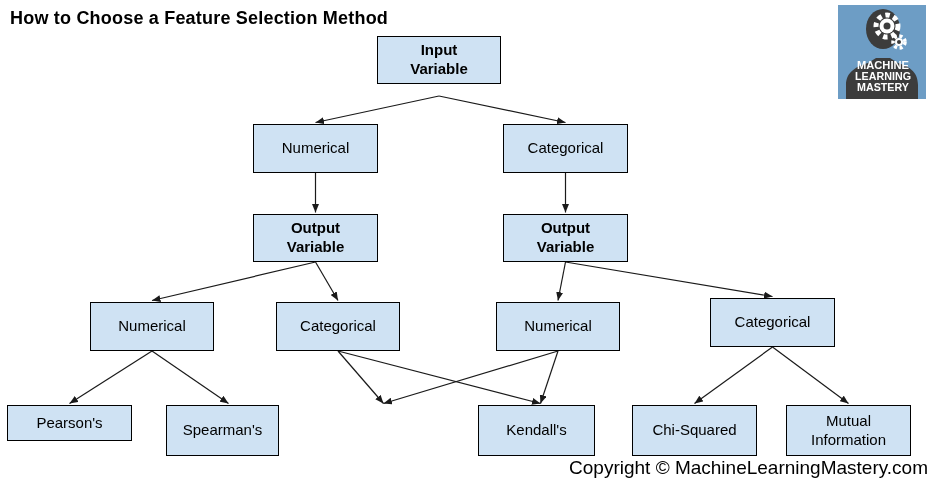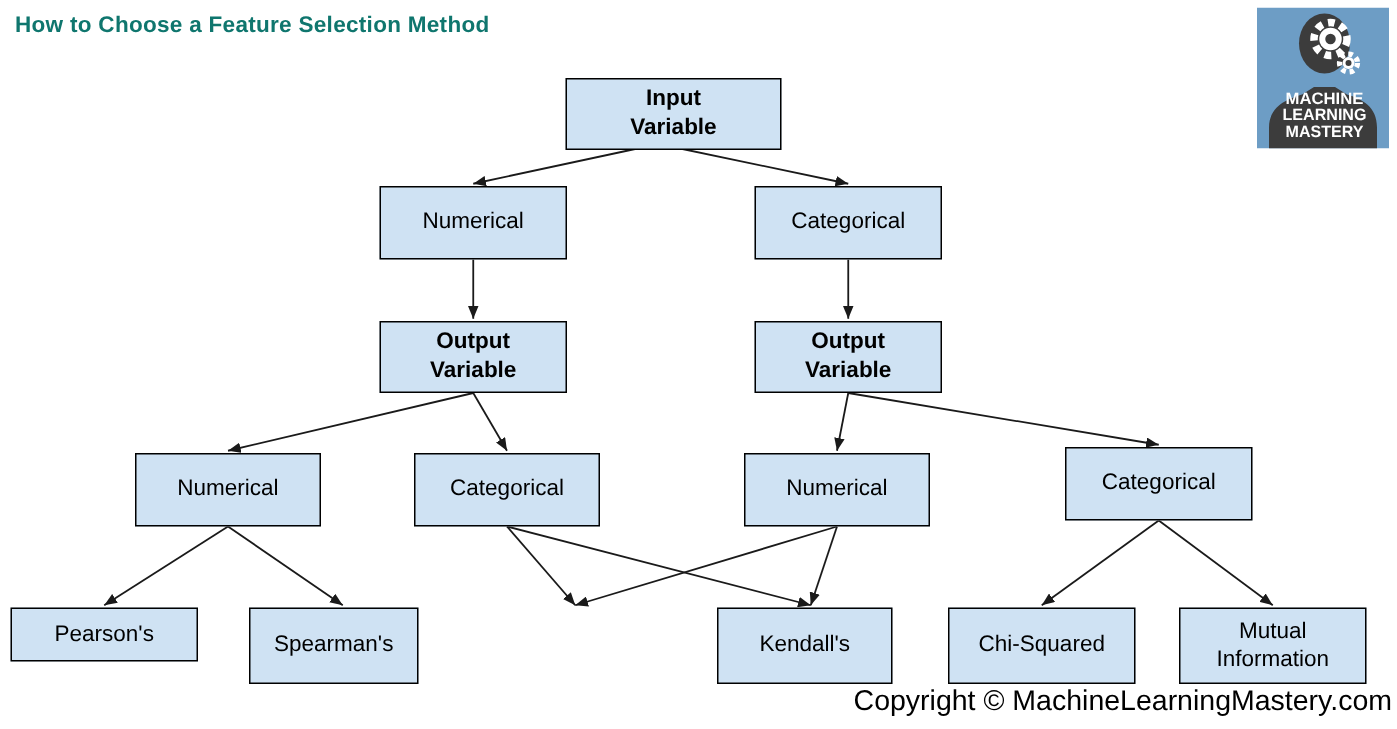--- a/index.html
+++ b/index.html
@@ -1,17 +1,17 @@
 <!DOCTYPE html>
 <html style="--node-fill: #cfe2f3; --node-border: #000000; --arrow: #1a1a1a;"><head>
 <meta charset="utf-8">
 <style>
   html,body{margin:0;padding:0;background:#fff;font-family:"Liberation Sans",sans-serif;}
   .canvas{position:relative;width:931px;height:486px;background:#fff;overflow:hidden;}
-  .page-title{position:absolute;left:10px;top:8px;font-size:15px;font-weight:bold;color:#0f766e;letter-spacing:.2px;}
+  .page-title{position:absolute;left:10px;top:8px;font-size:18px;font-weight:bold;color:#000000;letter-spacing:.2px;}
   .edges-layer{position:absolute;left:0;top:0;width:931px;height:486px;}
   .nodes-layer{position:absolute;left:0;top:0;width:931px;height:486px;pointer-events:none;}
   .node{position:absolute;box-sizing:border-box;background:var(--node-fill,#cfe2f3);
         border:1px solid var(--node-border,#000);display:flex;align-items:center;justify-content:center;
         text-align:center;font-size:15px;line-height:1.25;color:#000;white-space:pre-line;}
   .node.bold{font-weight:bold;}
   .edge{stroke:var(--arrow,#1a1a1a);stroke-width:1.2;}
   .logo{position:absolute;left:838px;top:5px;width:108px;height:94px;}
   .copyright{position:absolute;right:3px;bottom:7px;font-size:19px;color:#000;}
 </style>
@@ -40,21 +40,21 @@
       <line x1="152" y1="351" x2="228.5" y2="403.5" class="edge" marker-end="url(#arrowhead)"></line>
       <line x1="338" y1="351" x2="383.5" y2="403.5" class="edge" marker-end="url(#arrowhead)"></line>
       <line x1="338" y1="351" x2="540.5" y2="403.5" class="edge" marker-end="url(#arrowhead)"></line>
       <line x1="558" y1="351" x2="383.5" y2="403.5" class="edge" marker-end="url(#arrowhead)"></line>
       <line x1="558" y1="351" x2="540.5" y2="403.5" class="edge" marker-end="url(#arrowhead)"></line>
       <line x1="772.5" y1="347" x2="694.5" y2="403.5" class="edge" marker-end="url(#arrowhead)"></line>
       <line x1="772.5" y1="347" x2="848.5" y2="403.5" class="edge" marker-end="url(#arrowhead)"></line>
     </svg>
 
   <div class="nodes-layer">
-      <div class="node bold" style="left: 377px; top: 52px; width: 144px; height: 48px;">Input
+      <div class="node bold" style="left: 377px; top: 36px; width: 124px; height: 48px;">Input
 Variable</div>
       <div class="node" style="left: 253px; top: 124px; width: 125px; height: 49px;">Numerical</div>
       <div class="node" style="left: 503px; top: 124px; width: 125px; height: 49px;">Categorical</div>
       <div class="node bold" style="left: 253px; top: 214px; width: 125px; height: 48px;">Output
 Variable</div>
       <div class="node bold" style="left: 503px; top: 214px; width: 125px; height: 48px;">Output
 Variable</div>
       <div class="node" style="left: 90px; top: 302px; width: 124px; height: 49px;">Numerical</div>
       <div class="node" style="left: 276px; top: 302px; width: 124px; height: 49px;">Categorical</div>
       <div class="node" style="left: 496px; top: 302px; width: 124px; height: 49px;">Numerical</div>

